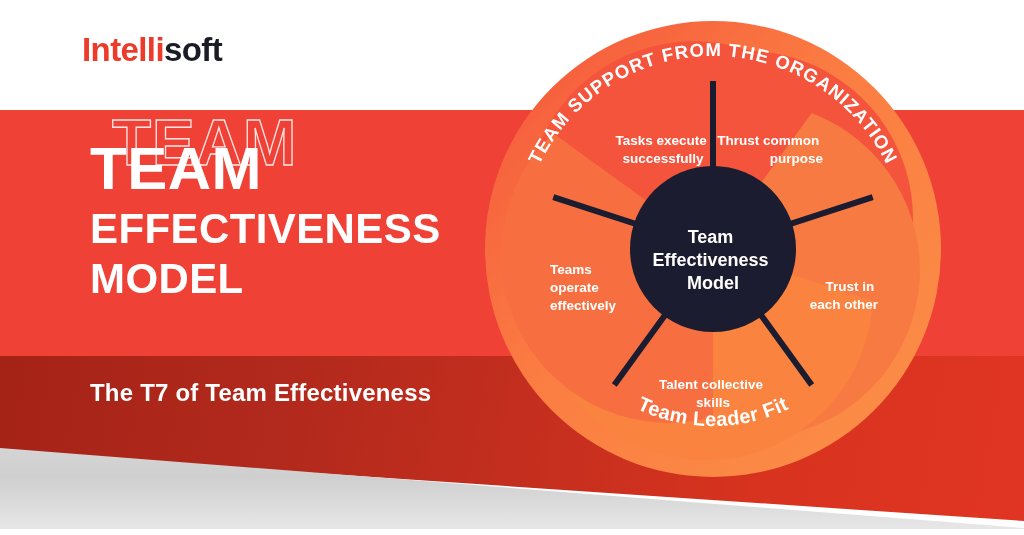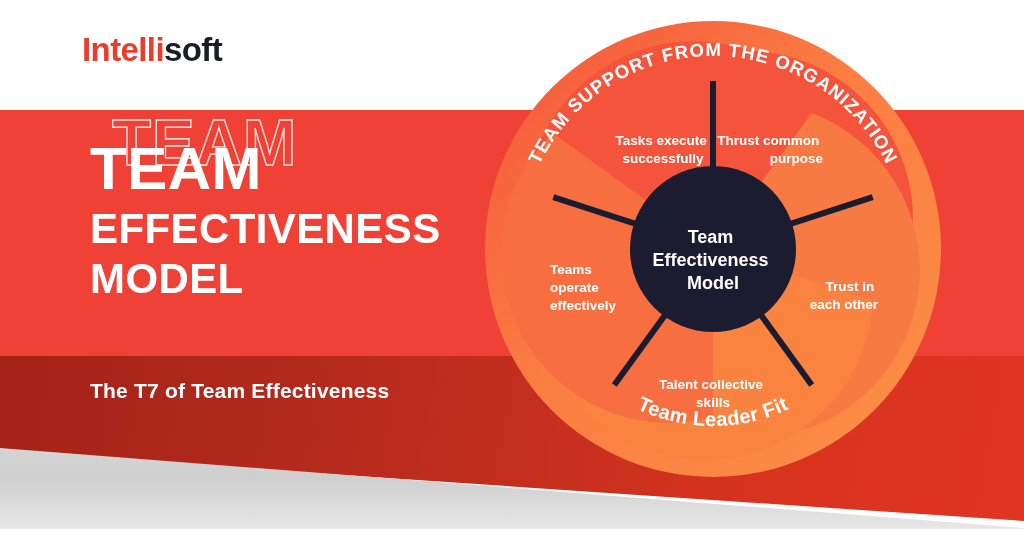--- a/index.html
+++ b/index.html
@@ -105,21 +105,21 @@
   }
   .t1 { font-size: 60px; margin-bottom: 12px; }
   .t2 { font-size: 42px; margin-bottom: 10px; letter-spacing: 0.4px;}
   .t3 { font-size: 42px; letter-spacing: 0.4px;}
 
   .subtitle {
     position: absolute;
     left: 90px;
     top: 379px;
     color: #ffffff;
-    font-size: 21px;
+    font-size: 24px;
     font-weight: 700;
     letter-spacing: 0.2px;
     white-space: nowrap;
     z-index: 30;
   }
 
   
   #wheel {
     position: absolute;
     left: 478px;

